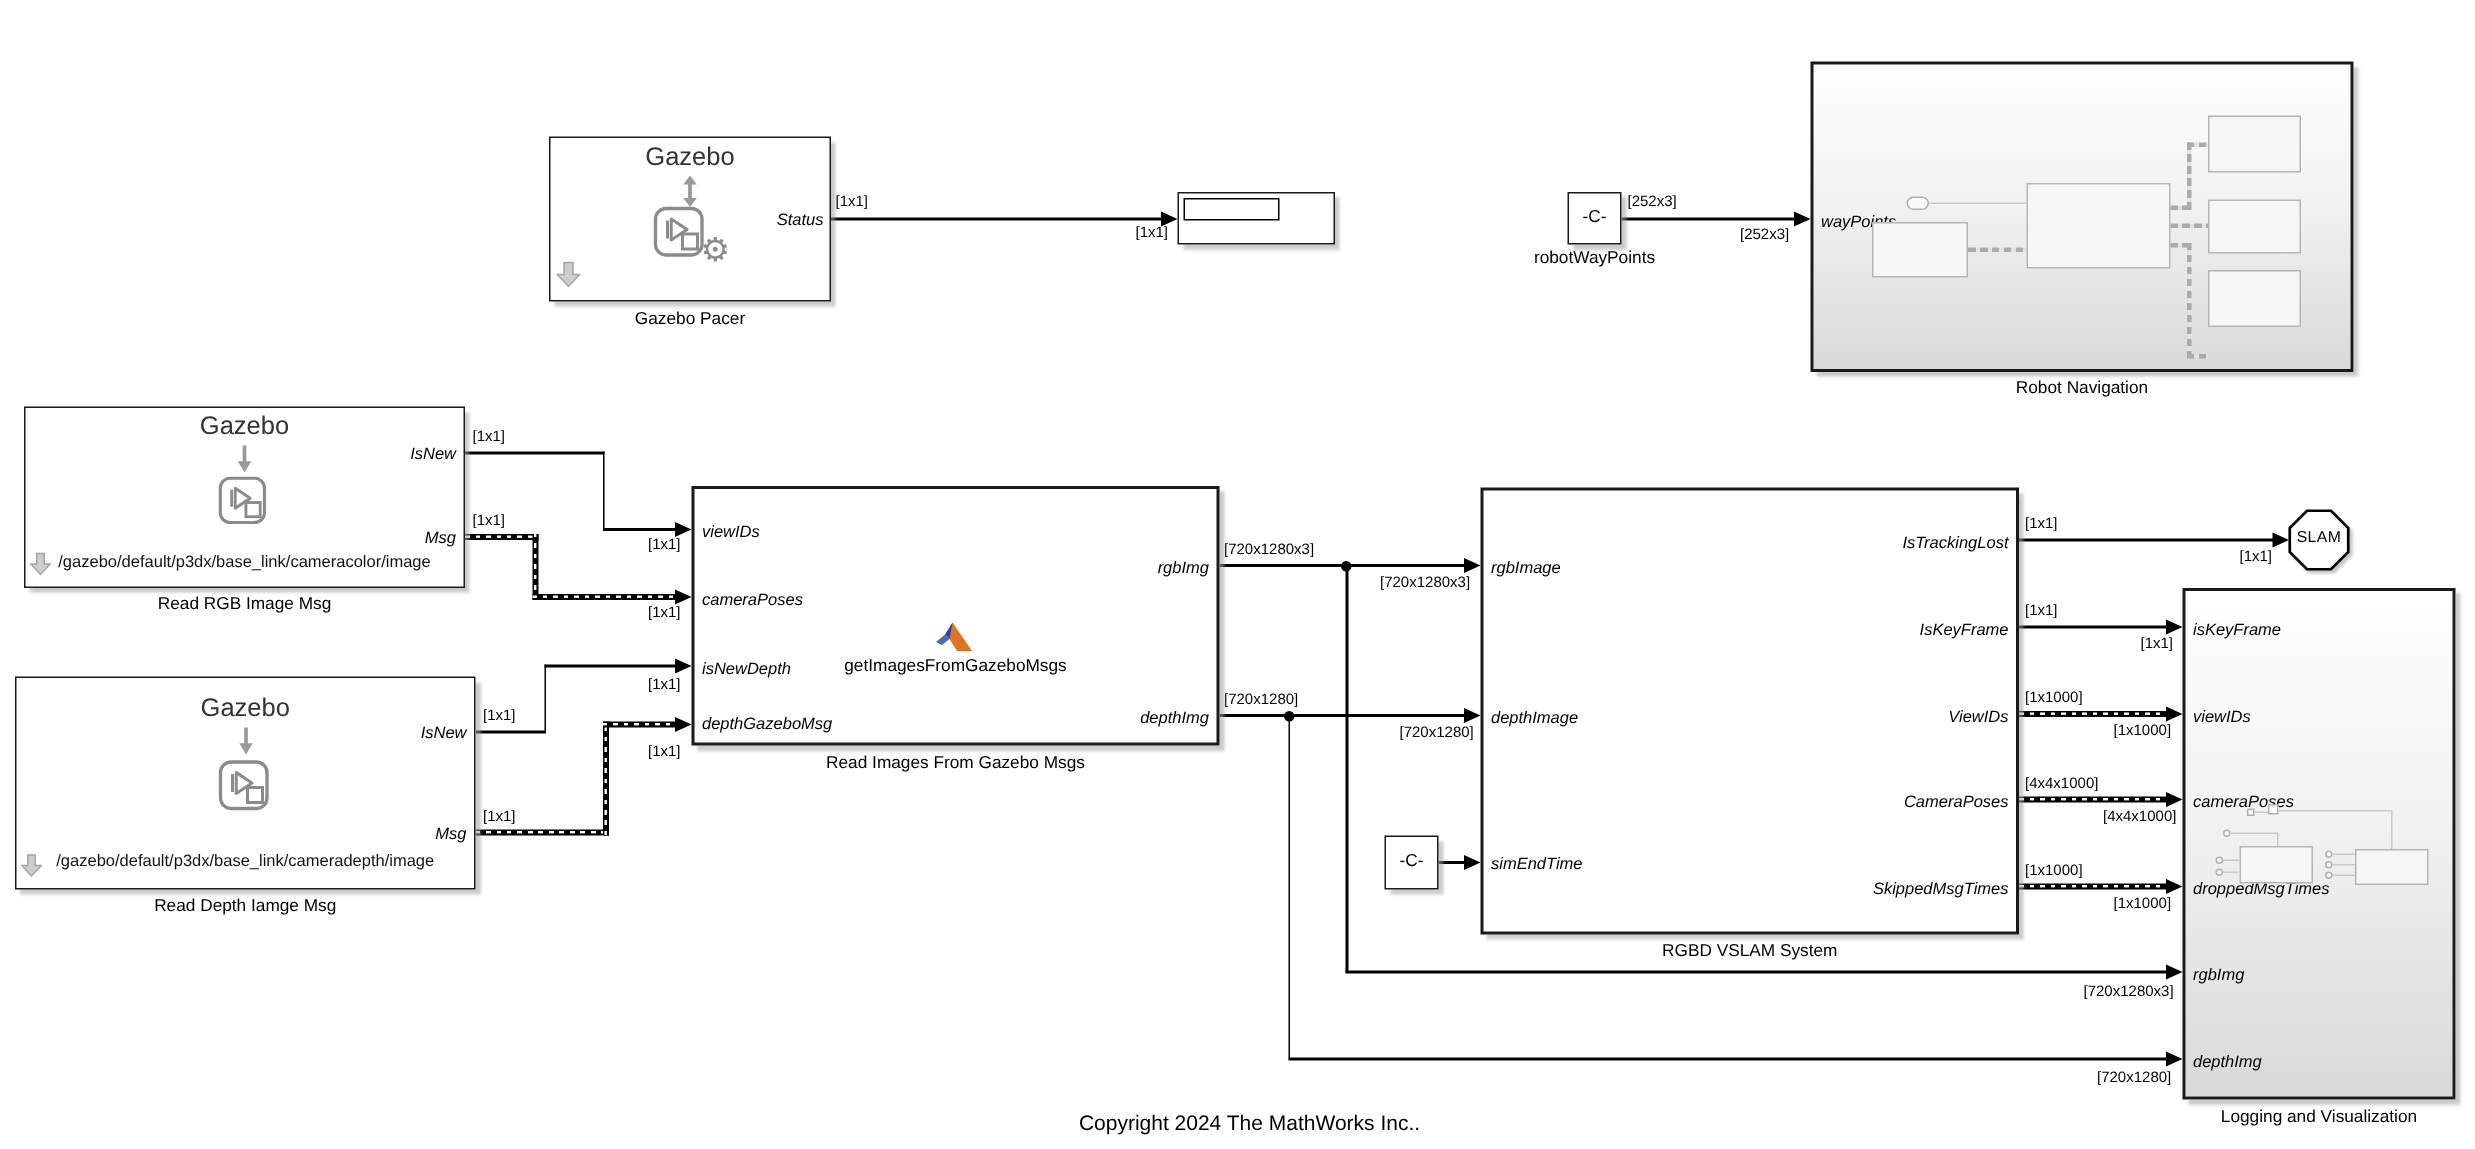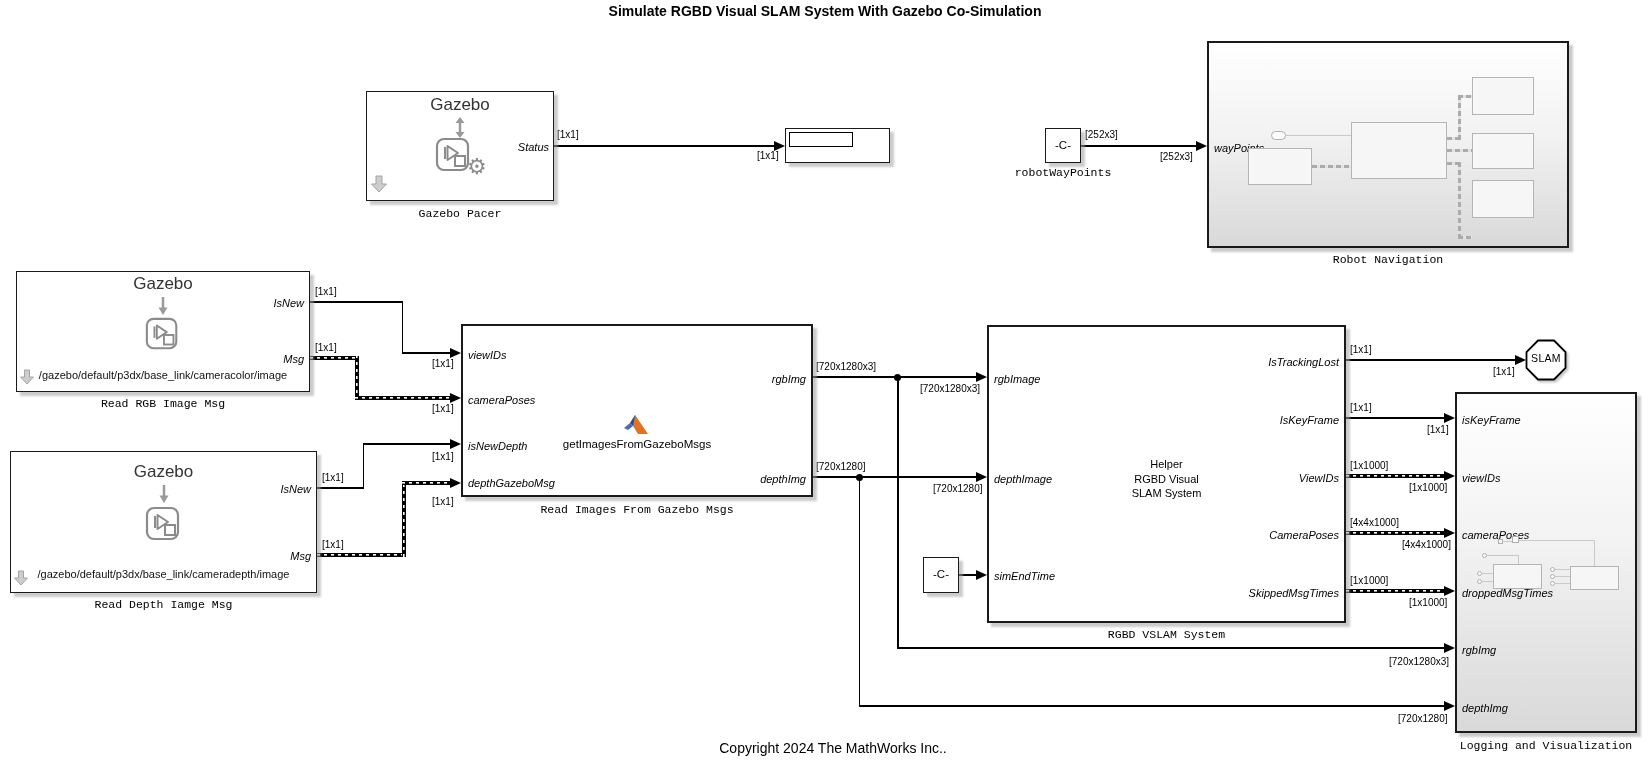--- a/index.html
+++ b/index.html
@@ -2,21 +2,21 @@
 <html><head>
 <meta charset="utf-8">
 <style>
   html,body{margin:0;padding:0;background:#fff;}
   .stage{position:relative;width:1650px;height:766px;background:#fff;
          font-family:"Liberation Sans",sans-serif;color:#000;overflow:hidden;}
   .blk{position:absolute;background:#fff;border:1.5px solid #1a1a1a;box-sizing:border-box;
        box-shadow:3.5px 3.5px 2px rgba(160,160,160,.55);}
   .blk.thick{border-width:2px;}
   .grad{background:linear-gradient(180deg,#ffffff 0%,#f2f2f2 45%,#d9d9d9 100%);}
-  .name{position:absolute;font-size:11.5px;text-align:center;white-space:nowrap;font-family:Liberation Mono, monospace;}
+  .name{position:absolute;font-size:11.5px;text-align:center;white-space:nowrap;}
   .port{position:absolute;font-size:11px;white-space:nowrap;line-height:14px;font-style:italic;}
   .dim{position:absolute;font-size:10px;white-space:nowrap;line-height:11px;}
   .ln-h{position:absolute;height:1.5px;background:#000;}
   .ln-v{position:absolute;width:1.5px;background:#000;}
   .msg-h{position:absolute;height:4px;background-color:#000;
          background-image:repeating-linear-gradient(90deg,#fff 0 3px,rgba(0,0,0,0) 3px 7px);
          background-size:100% 1.6px;background-position:0 1.2px;background-repeat:no-repeat;}
   .msg-v{position:absolute;width:4px;background-color:#000;
          background-image:repeating-linear-gradient(0deg,#fff 0 3px,rgba(0,0,0,0) 3px 7px);
          background-size:1.6px 100%;background-position:1.2px 0;background-repeat:no-repeat;}
@@ -37,21 +37,20 @@
   .copyright{position:absolute;left:0;width:1666px;top:740px;text-align:center;font-size:14px;}
   .stop-txt{position:absolute;left:0;top:14px;width:44px;text-align:center;font-size:10.5px;letter-spacing:.3px;}
   .vslam-center{position:absolute;left:0;right:0;top:130px;text-align:center;font-size:11px;line-height:14.5px;}
   .fcn{position:absolute;left:0;right:0;top:112px;text-align:center;font-size:11.5px;}
 </style>
 </head>
 <body>
 
 <div class="stage">
 
-  <div class="title">Simulate RGBD Visual SLAM System With Gazebo Co-Simulation</div>
 
   <div>
     <div class="ln-h" style="left:554px;top:145px;width:221px;"></div>
     <div class="arr" style="left:774px;top:140.5px;"></div>
   </div>
 
   <div>
     <div class="ln-h" style="left:1081px;top:145px;width:115px;"></div>
     <div class="arr" style="left:1196px;top:140.5px;"></div>
   </div>
@@ -295,25 +294,20 @@
 
   <div class="blk thick" style="left:987px;top:325px;width:359px;height:298px;">
     <div class="port" style="left:5px;top:45px;">rgbImage</div>
     <div class="port" style="left:5px;top:145px;">depthImage</div>
     <div class="port" style="left:5px;top:242px;">simEndTime</div>
     <div class="port" style="right:5px;top:28px;">IsTrackingLost</div>
     <div class="port" style="right:5px;top:86px;">IsKeyFrame</div>
     <div class="port" style="right:5px;top:144px;">ViewIDs</div>
     <div class="port" style="right:5px;top:201px;">CameraPoses</div>
     <div class="port" style="right:5px;top:259px;">SkippedMsgTimes</div>
-    <div class="vslam-center">
-      <div>Helper</div>
-      <div>RGBD Visual</div>
-      <div>SLAM System</div>
-    </div>
   </div>
   <div class="name" style="left:987px;top:628px;width:359px;">RGBD VSLAM System</div>
 
   <div style="position:absolute;left:1524px;top:338px;width:44px;height:44px;">
     <svg width="44" height="44" viewBox="0 0 44 44" style="filter:drop-shadow(2.5px 2.5px 1px #c6c6c6);">
       <polygon points="14,2.5 30,2.5 41.5,14 41.5,30 30,41.5 14,41.5 2.5,30 2.5,14" fill="#fff" stroke="#000" stroke-width="1.8"></polygon>
     </svg>
     <div class="stop-txt">SLAM</div>
   </div>
 

